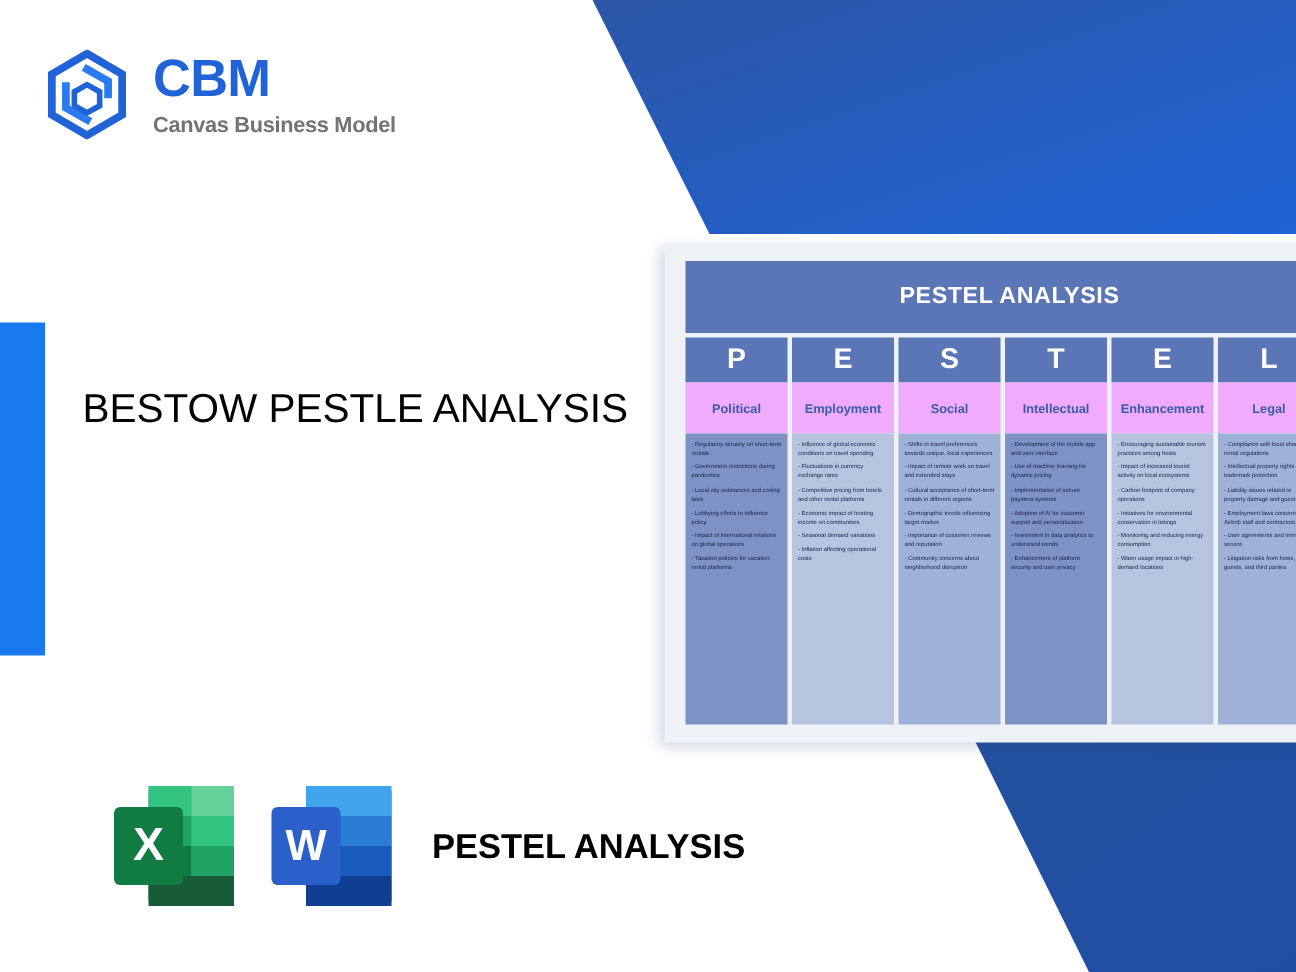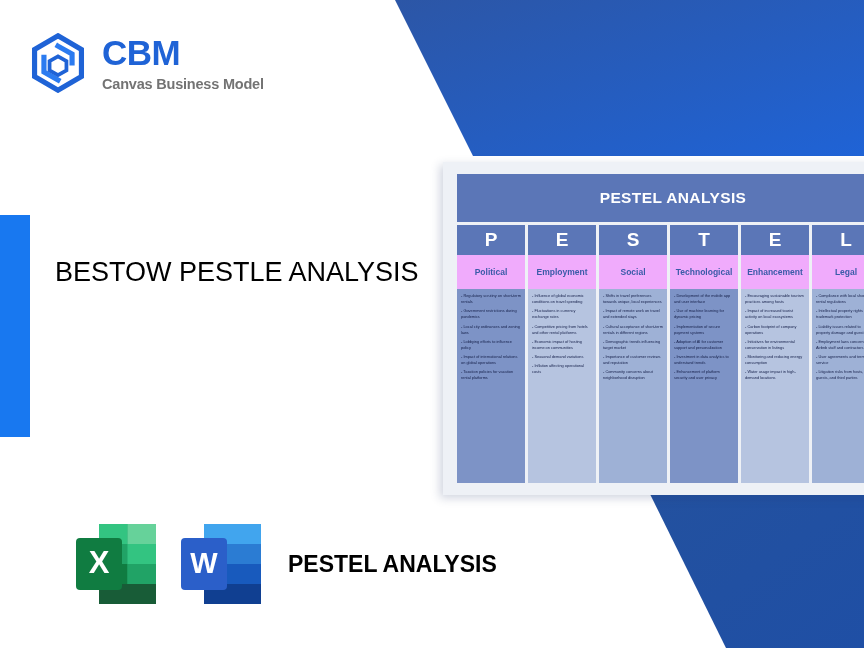--- a/index.html
+++ b/index.html
@@ -191,21 +191,21 @@
               <div class="bullet">- Shifts in travel preferences towards unique, local experiences</div>
               <div class="bullet">- Impact of remote work on travel and extended stays</div>
               <div class="bullet">- Cultural acceptance of short-term rentals in different regions</div>
               <div class="bullet">- Demographic trends influencing target market</div>
               <div class="bullet">- Importance of customer reviews and reputation</div>
               <div class="bullet">- Community concerns about neighborhood disruption</div>
             </div>
           </div>
           <div class="col">
             <div class="col-letter">T</div>
-            <div class="col-name">Technological</div>
+            <div class="col-name">Intellectual</div>
             <div class="col-body shade-a">
               <div class="bullet">- Development of the mobile app and user interface</div>
               <div class="bullet">- Use of machine learning for dynamic pricing</div>
               <div class="bullet">- Implementation of secure payment systems</div>
               <div class="bullet">- Adoption of AI for customer support and personalization</div>
               <div class="bullet">- Investment in data analytics to understand trends</div>
               <div class="bullet">- Enhancement of platform security and user privacy</div>
             </div>
           </div>
           <div class="col">

